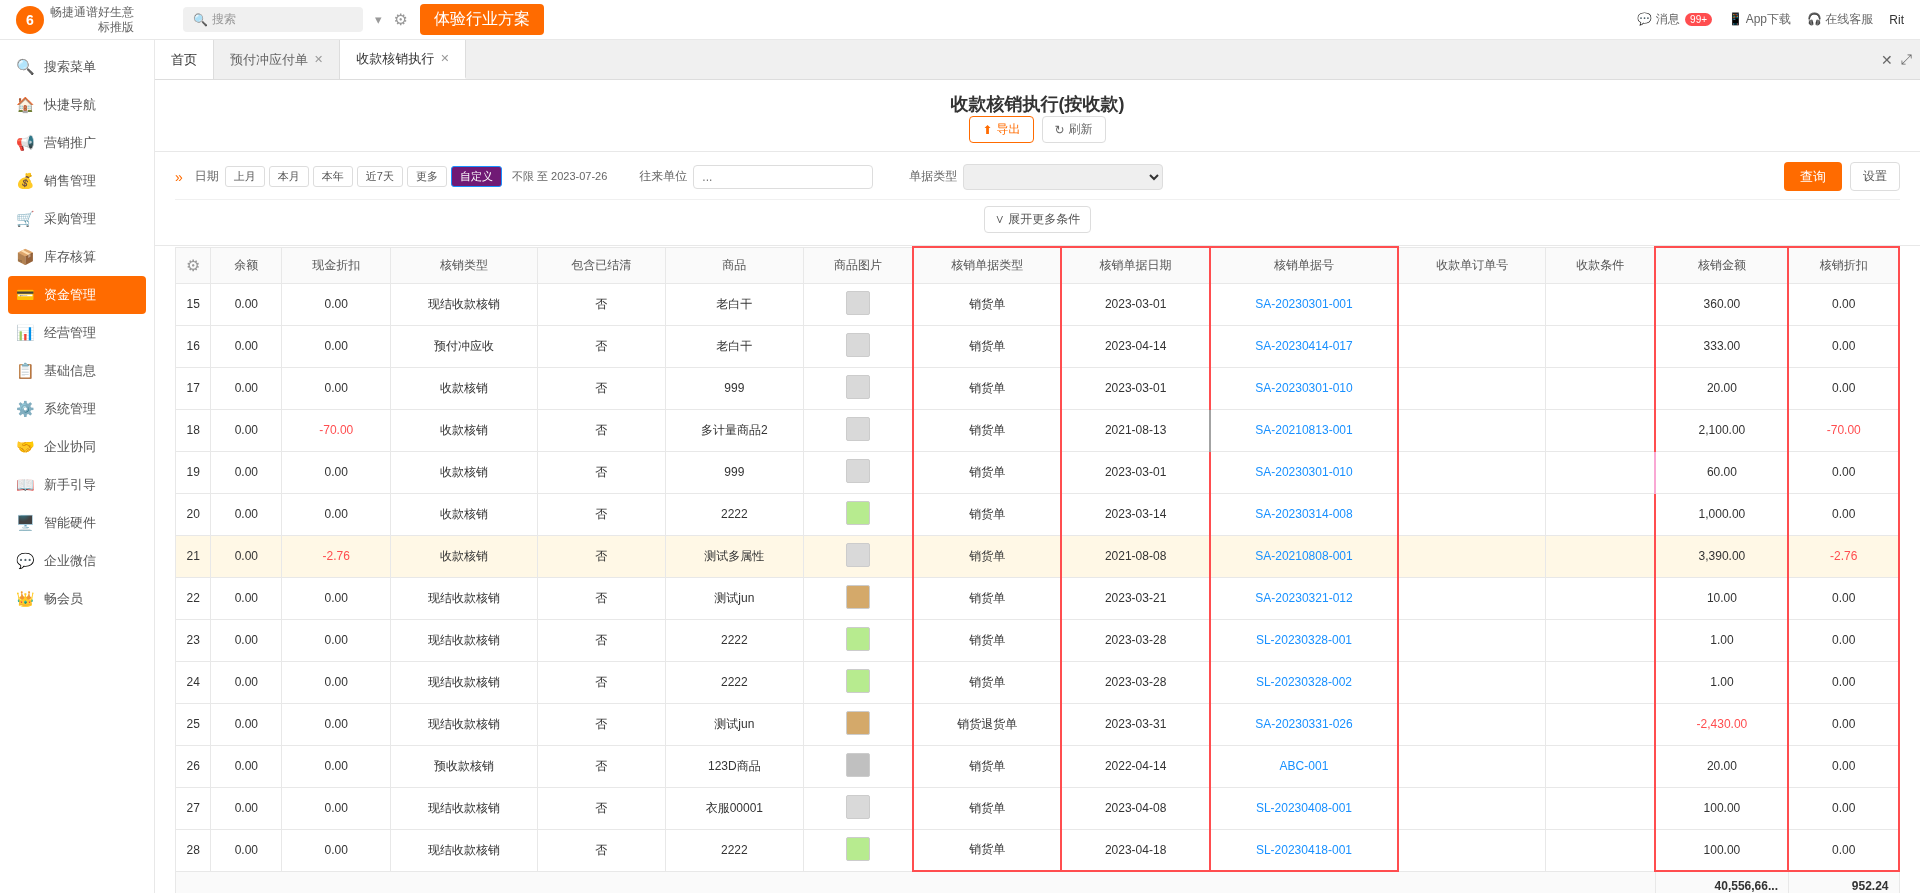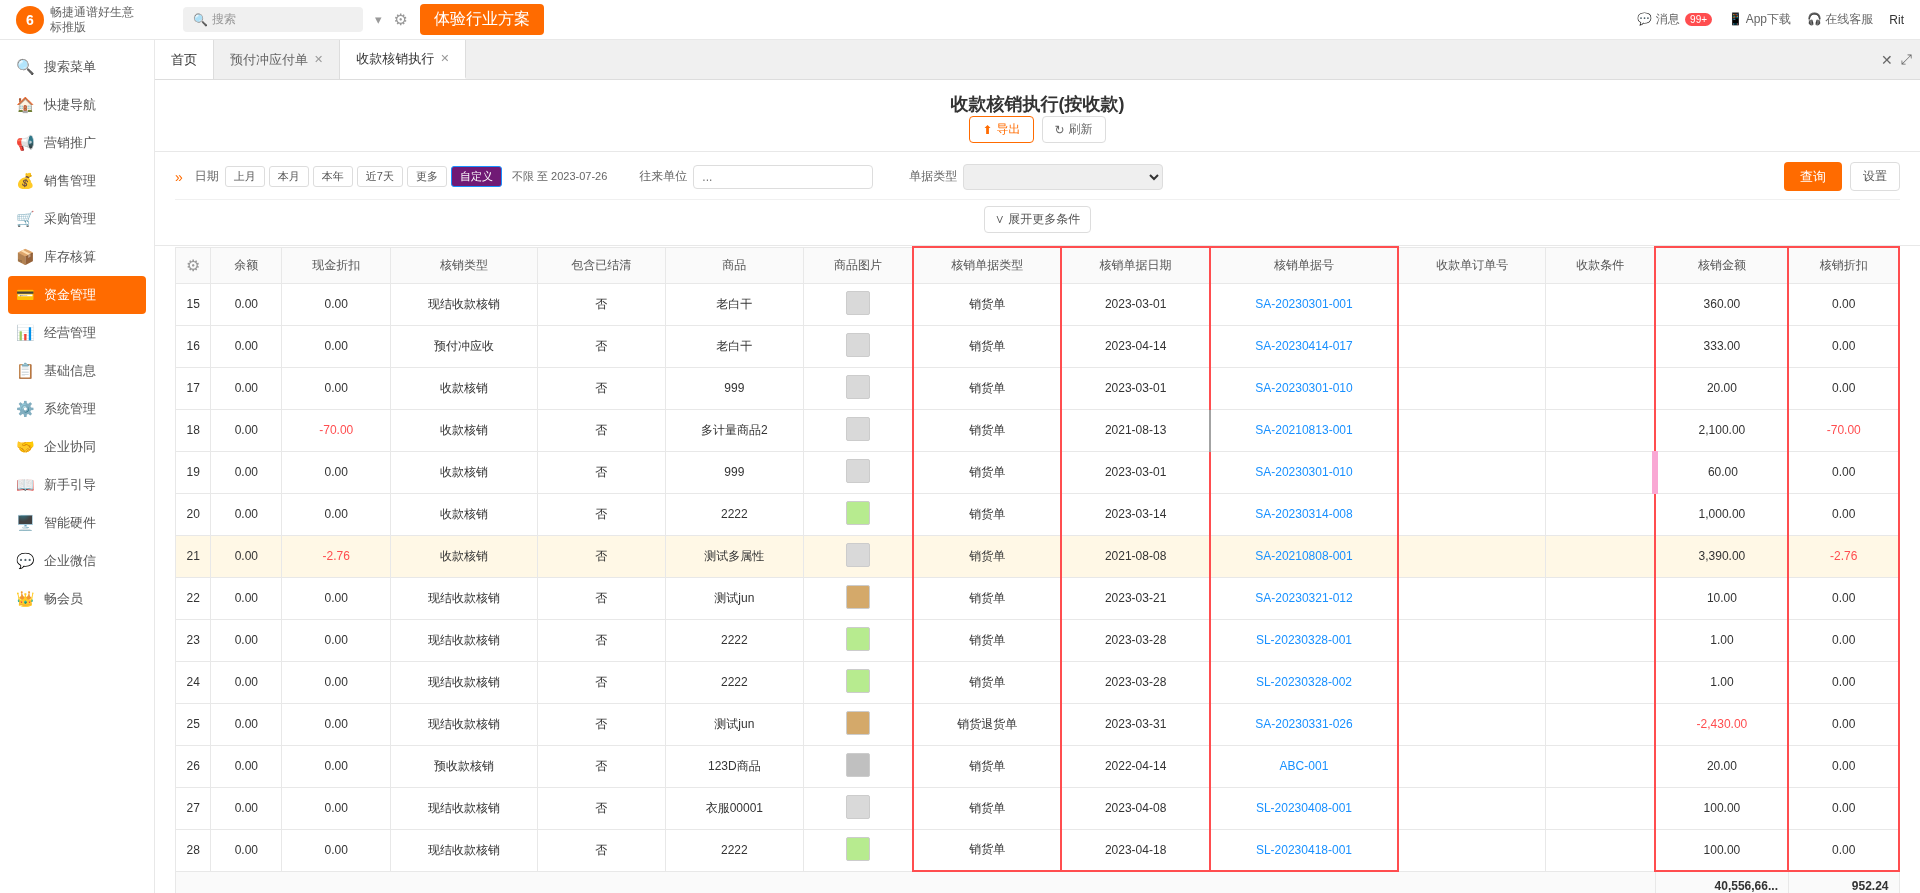--- a/index.html
+++ b/index.html
@@ -2,21 +2,21 @@
 <html><head>
   <meta charset="utf-8">
   <style>
     * { box-sizing: border-box; margin: 0; padding: 0; }
     body { font-family: 'Microsoft YaHei', Arial, sans-serif; font-size: 13px; background: #f5f5f5; color: #333; overflow: hidden; height: 893px; }
 
     
     .top-bar { height: 40px; background: #fff; display: flex; align-items: center; padding: 0 16px; border-bottom: 1px solid #e8e8e8; gap: 12px; }
     .logo-area { display: flex; align-items: center; gap: 6px; width: 155px; }
     .logo-icon { width: 28px; height: 28px; background: #ff6b00; border-radius: 50%; display: flex; align-items: center; justify-content: center; color: white; font-size: 14px; font-weight: bold; }
-    .logo-text { font-size: 12px; color: #666; line-height: 1.2; }
+    .logo-text { font-size: 12px; color: #666; line-height: 1.2; text-align: right; }
     .top-search { background: #f0f0f0; border-radius: 4px; padding: 4px 10px; font-size: 12px; color: #999; flex: 0 0 180px; display: flex; align-items: center; gap: 4px; }
     .top-btn-orange { background: #ff6b00; color: white; border: none; border-radius: 4px; padding: 5px 14px; font-size: 16px; cursor: pointer; }
     .top-right { margin-left: auto; display: flex; align-items: center; gap: 16px; font-size: 12px; color: #666; }
     .badge { background: #ff4d4f; color: white; border-radius: 10px; padding: 1px 5px; font-size: 10px; margin-left: 2px; }
 
     
     .layout { display: flex; height: 853px; }
     .sidebar { width: 155px; background: #fff; border-right: 1px solid #e8e8e8; display: flex; flex-direction: column; padding: 8px 0; overflow-y: auto; }
     .sidebar-item { display: flex; align-items: center; gap: 8px; padding: 10px 16px; cursor: pointer; color: #555; font-size: 13px; }
     .sidebar-item.active { background: #ff6b00; color: white; border-radius: 4px; margin: 0 8px; }
@@ -336,21 +336,21 @@
     <td class="">0.00</td>
     <td>收款核销</td>
     <td>否</td>
     <td>999</td>
     <td><span style="display:inline-block;width:24px;height:24px;background:#d9d9d9;border:1px solid #ccc;border-radius:2px;"></span></td>
     <td style="border-left:2px solid #ff4d4f;border-right:2px solid #ff4d4f;">销货单</td>
     <td style="border-left:2px solid #ff4d4f;border-right:2px solid #ff4d4f;">2023-03-01</td>
     <td style="border-left:2px solid #ff4d4f;border-right:2px solid #ff4d4f;"><a class="link-text" href="#">SA-20230301-010</a></td>
     <td></td>
     <td></td>
-    <td class="" style="border-left:6px solid #f9a8d4;border-right:2px solid #ff4d4f;">60.00</td>
+    <td class="" style="border-left:2px solid #f9a8d4;border-right:2px solid #ff4d4f;">60.00</td>
     <td class="" style="border-left:2px solid #ff4d4f;border-right:2px solid #ff4d4f;">0.00</td>
   </tr>
             <tr>
     <td>20</td>
     <td>0.00</td>
     <td class="">0.00</td>
     <td>收款核销</td>
     <td>否</td>
     <td>2222</td>
     <td><span style="display:inline-block;width:24px;height:24px;background:#b7eb8f;border:1px solid #ccc;border-radius:2px;"></span></td>

